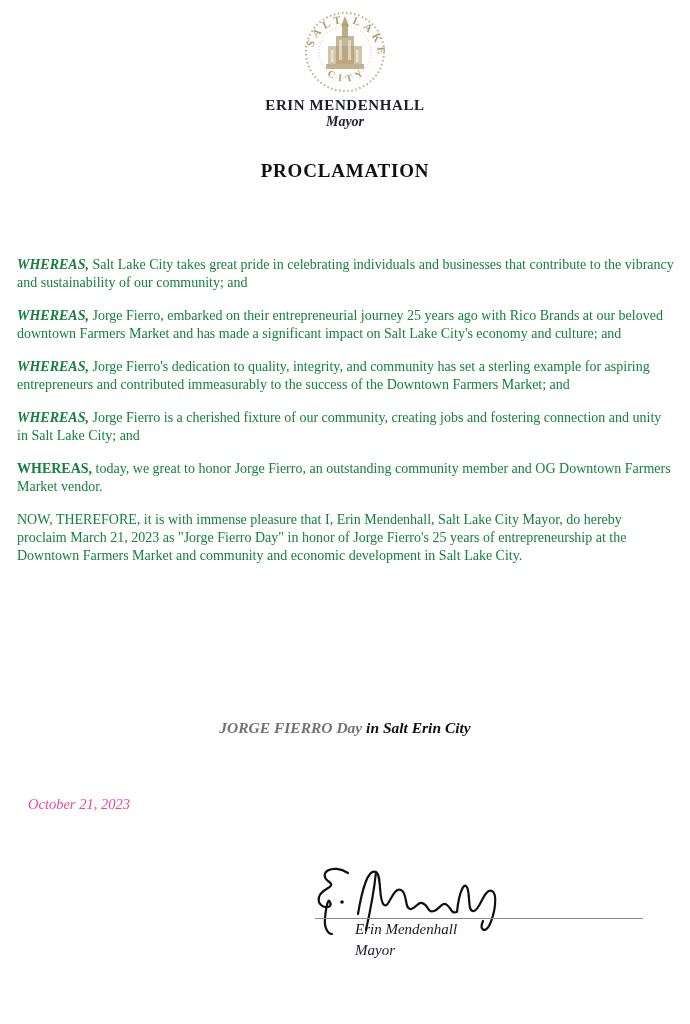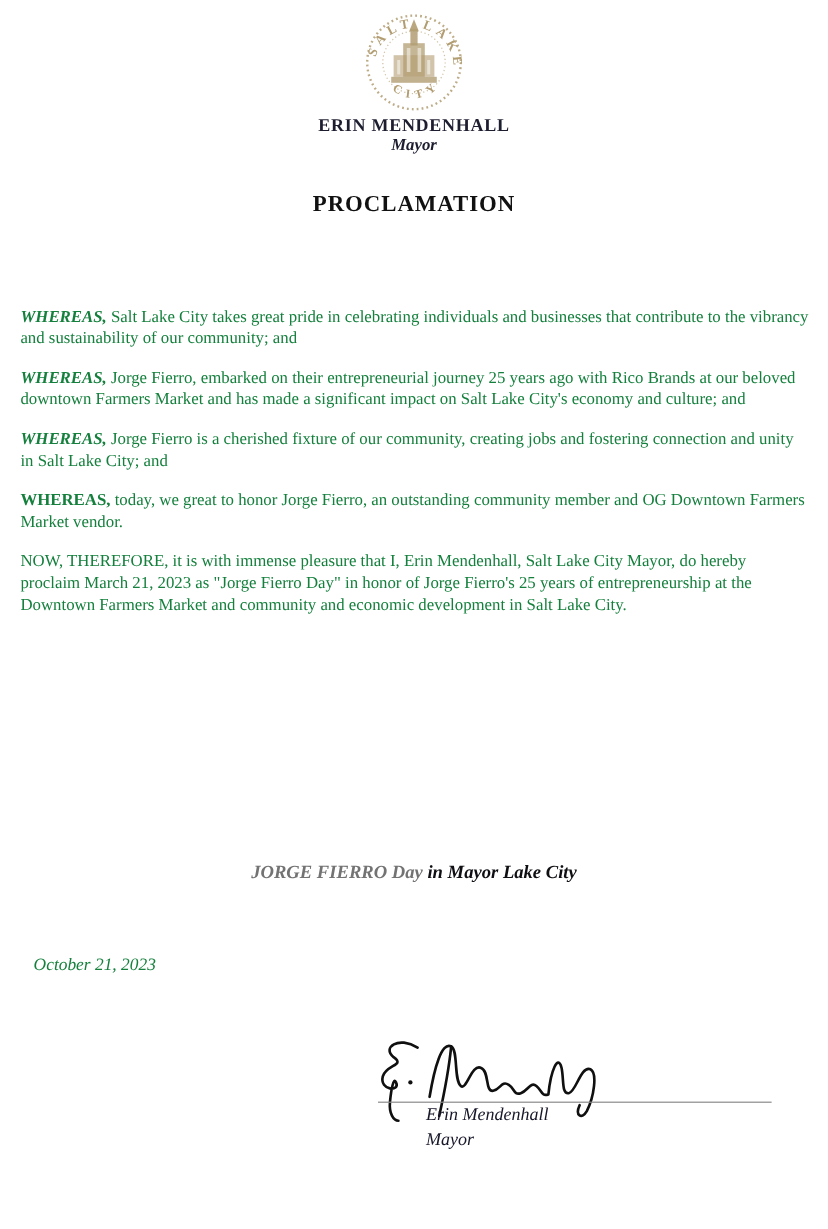--- a/index.html
+++ b/index.html
@@ -76,21 +76,21 @@
     font-style: italic;
   }
   .day-part-1 { color: #737373; }
   .day-part-2 { color: #0e0e13; }
   .date-line {
     position: absolute;
     top: 796px;
     left: 28px;
     font-size: 14.5px;
     font-style: italic;
-    color: #15803d;
+    color: #ec4899;
   }
   .sig-rule {
     position: absolute;
     top: 918px;
     left: 315px;
     width: 328px;
     height: 0;
     border-top: 1px solid #8a8a8a;
   }
   .sig-svg {
@@ -150,27 +150,28 @@
     </svg>
   </div>
 
   <div class="hdr-name">ERIN MENDENHALL</div>
   <div class="hdr-title">Mayor</div>
   <div class="heading">PROCLAMATION</div>
 
   <div class="body-text">
     <div class="para bi"><span class="lead">WHEREAS,</span><span> Salt Lake City takes great pride in celebrating individuals and businesses that contribute to the vibrancy and sustainability of our community; and</span></div>
     <div class="para bi"><span class="lead">WHEREAS,</span><span> Jorge Fierro, embarked on their entrepreneurial journey 25 years ago with Rico Brands at our beloved downtown Farmers Market and has made a significant impact on Salt Lake City's economy and culture; and</span></div>
+    <div class="para bi"><span class="lead">WHEREAS,</span><span> Jorge Fierro's dedication to quality, integrity, and community has set a sterling example for aspiring entrepreneurs and contributed immeasurably to the success of the Downtown Farmers Market; and</span></div>
     <div class="para bi"><span class="lead">WHEREAS,</span><span> Jorge Fierro is a cherished fixture of our community, creating jobs and fostering connection and unity in Salt Lake City; and</span></div>
     <div class="para"><span class="lead">WHEREAS,</span><span> today, we great to honor Jorge Fierro, an outstanding community member and OG Downtown Farmers Market vendor.</span></div>
     <div class="para"><span>NOW, THEREFORE, it is with immense pleasure that I, Erin Mendenhall, Salt Lake City Mayor, do hereby proclaim March 21, 2023 as "Jorge Fierro Day" in honor of Jorge Fierro's 25 years of entrepreneurship at the Downtown Farmers Market and community and economic development in Salt Lake City.</span></div>
   </div>
 
   <div class="day-line">
-    <span class="day-part-1">JORGE FIERRO Day</span><span class="day-part-2"> in Mayor Lake City</span>
+    <span class="day-part-1">JORGE FIERRO Day</span><span class="day-part-2"> in Salt Erin City</span>
   </div>
 
   <div class="date-line">October 21, 2023</div>
 
   <svg class="sig-svg" viewBox="0 0 200 74">
     <g fill="none" stroke="#101010" stroke-width="2.2" stroke-linecap="round" stroke-linejoin="round">
       <path d="M40,9 C24,-1 10,9 20,17 C30,24 14,23 11,33 C8,45 26,46 22,38 C20,33 18,44 17,54 C16,64 20,70 24,70"></path>
       <path d="M50,50 C54,26 60,4 68,8 C74,11 70,36 76,41 C81,45 85,22 93,26 C100,29 96,46 103,45 C109,44 110,36 116,40 C121,43 120,49 126,47 C132,45 134,37 139,41 C144,45 143,50 149,48 C151,28 157,14 160,26 C162,36 160,48 166,47 C172,46 176,24 184,27 C190,30 187,50 181,62 C177,69 171,66 175,57"></path>
       <path d="M68,8 C66,28 62,48 58,66"></path>
     </g>

